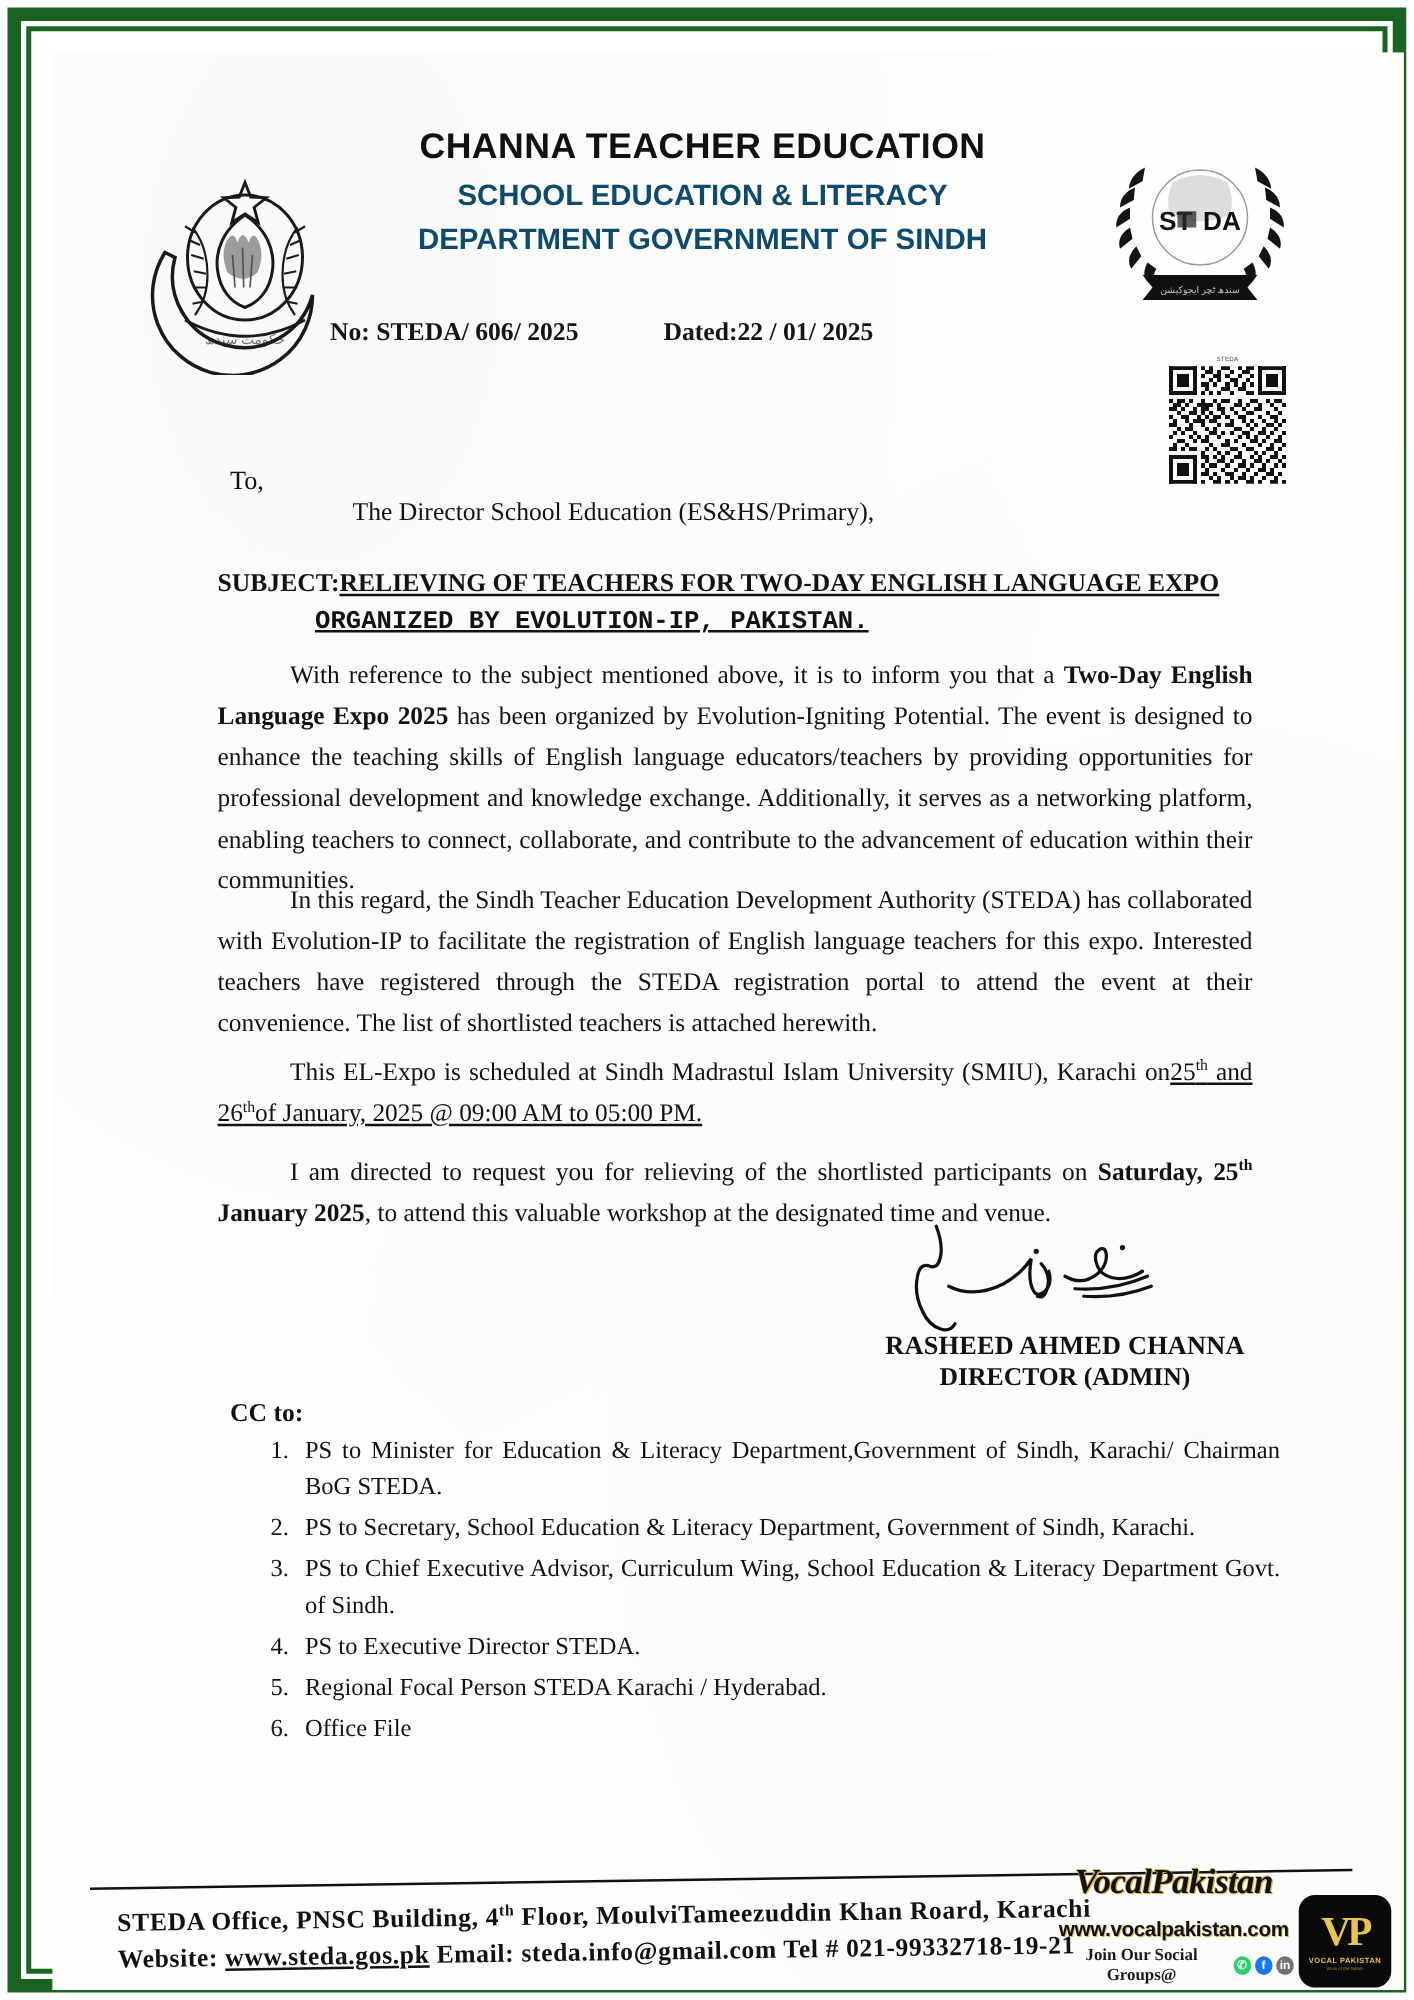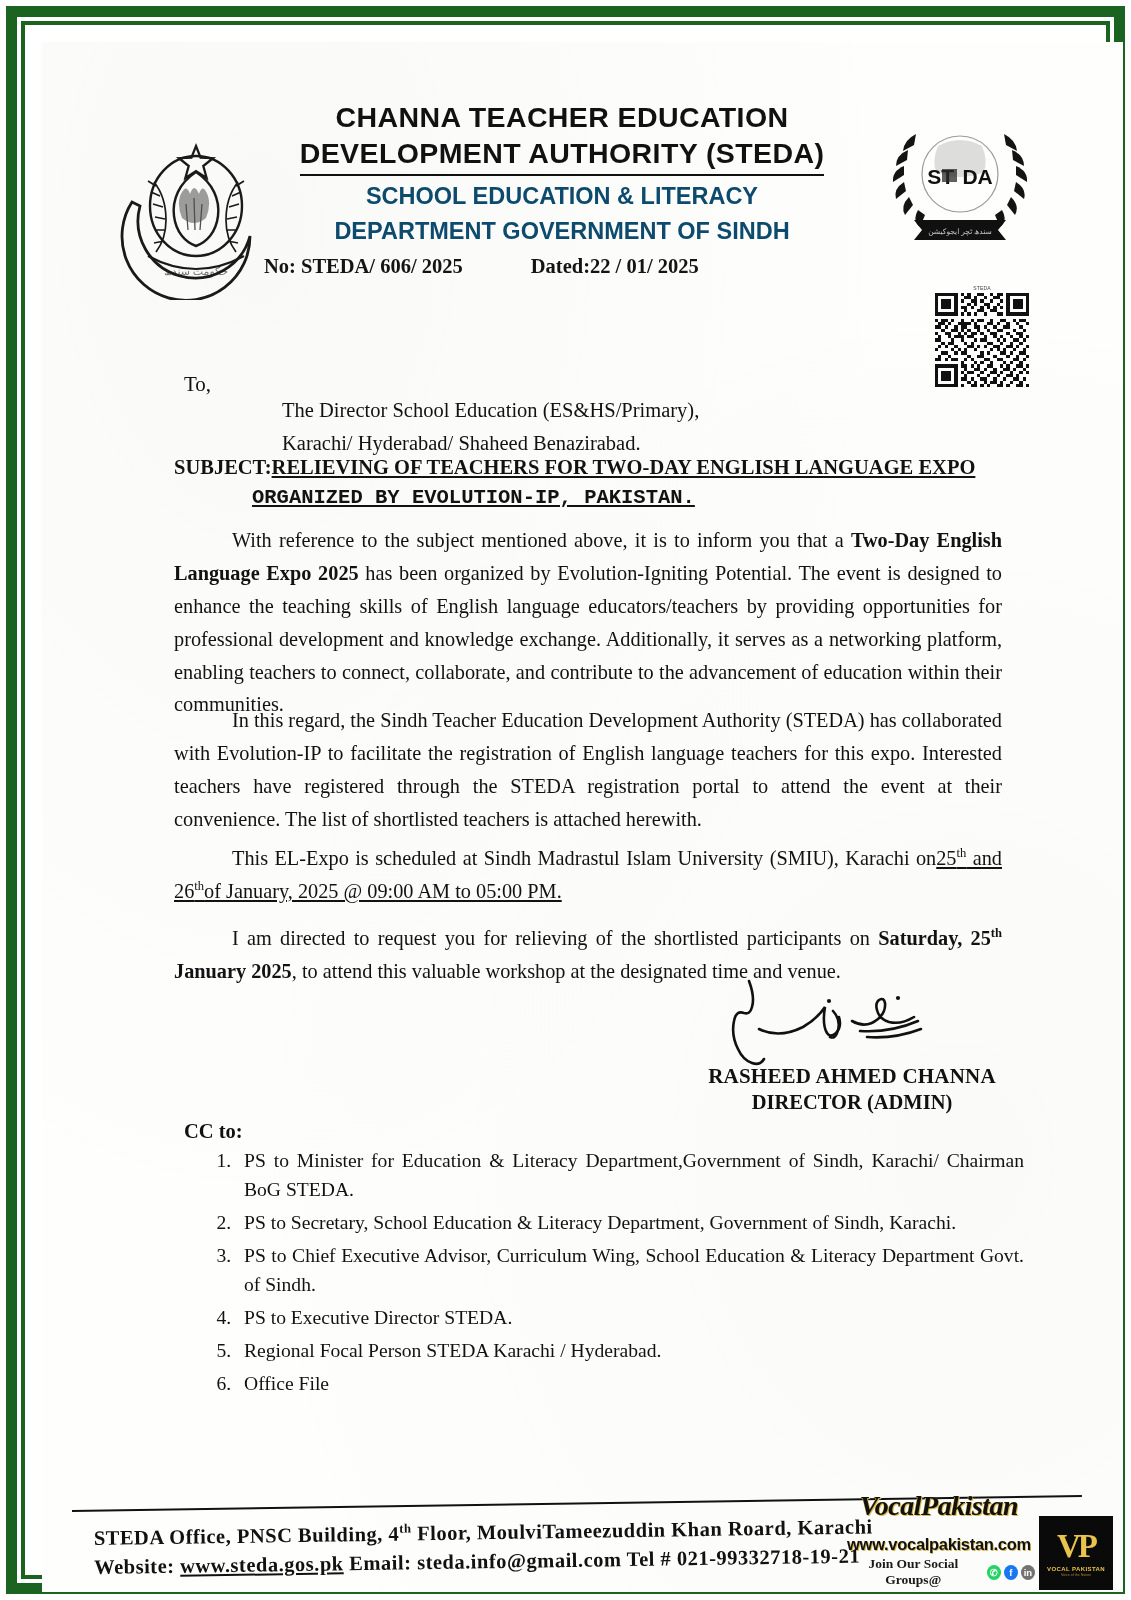--- a/index.html
+++ b/index.html
@@ -232,21 +232,21 @@
     color: #fff; font-size: 9.5px; font-weight: bold;
     font-family: "Liberation Sans", sans-serif;
   }
   .soc.wa { background: #25D366; }
   .soc.fb { background: #1877F2; }
   .soc.li { background: #737373; }
   .wm-logo {
     width: 74px; height: 74px; background: #0a0a0a;
     display: flex; flex-direction: column;
     align-items: center; justify-content: center;
-    position: relative; overflow: hidden;
+    position: relative; overflow: hidden; border-radius: 13px;
   }
   .wm-logo-mark {
     font-family: "Liberation Serif", serif;
     font-weight: bold; font-size: 33px;
     color: #e8c44c; line-height: 1;
     letter-spacing: -3px;
   }
   .wm-logo-name {
     font-family: "Liberation Sans", sans-serif;
     font-size: 6px; color: #e8c44c; letter-spacing: 0.4px;
@@ -286,21 +286,20 @@
         <g fill="#2a2a2a" opacity="0.82">
           <path d="M66 66 q6 -14 10 -2 q4 -12 9 0 q4 -12 9 2 q3 10 -2 22 q-12 10 -24 0 q-5 -12 -2 -22 Z" opacity="0.55"></path>
           <path d="M72 74 l2 26 M80 68 l1 32 M88 74 l-2 26" stroke="#2a2a2a" stroke-width="1.3" fill="none"></path>
         </g>
         <path d="M34 126 q48 26 96 0" fill="none" stroke="#1a1a1a" stroke-width="2.2"></path>
         <text x="82" y="145" font-family="'Liberation Serif',serif" font-size="11" fill="#222" text-anchor="middle" opacity="0.62">حکومت سندھ</text>
       </svg>
 
       <div class="org-block">
         <div class="org-line1">CHANNA TEACHER EDUCATION</div>
-        <div class="org-line2">DEVELOPMENT AUTHORITY (STEDA)</div>
         <div class="org-sub">SCHOOL EDUCATION &amp; LITERACY</div>
         <div class="org-sub">DEPARTMENT GOVERNMENT OF SINDH</div>
       </div>
 
       <svg class="emblem-steda" viewBox="0 0 160 135">
         <g fill="#141414">
           <g>
             <path d="M36 26 q-12 6 -13 17 l11 -6 Z"></path>
               <path d="M28 42 q-12 5 -12 16 l11 -6 Z"></path>
             <path d="M24 58 q-12 5 -11 16 l11 -7 Z"></path>
@@ -566,21 +565,20 @@
             <rect x="8" y="13" width="1" height="1"></rect>
         </g>
       </svg>
     </div>
 
     <div class="body-area">
 
       <div class="to-label">To,</div>
       <div class="addressee">
         <div>The Director School Education (ES&amp;HS/Primary),</div>
-        <div>Karachi/ Hyderabad/ Shaheed Benazirabad.</div>
       </div>
 
       <div class="subject">
         <span class="lbl">SUBJECT:</span><span class="u">RELIEVING OF TEACHERS FOR  TWO-DAY ENGLISH LANGUAGE EXPO</span>
         <span class="l2 u">ORGANIZED BY EVOLUTION-IP, PAKISTAN.</span>
       </div>
 
       <div class="para" id="p1">
         <span class="ind"></span><span>With reference to the subject mentioned above, it is to inform you that a </span><b>Two-Day English Language Expo 2025</b><span> has been organized by Evolution-Igniting Potential. The event is designed to enhance the teaching skills of English language educators/teachers by providing opportunities for professional development and knowledge exchange. Additionally, it serves as a networking platform, enabling teachers to connect, collaborate, and contribute to the advancement of education within their communities.</span>
       </div>

